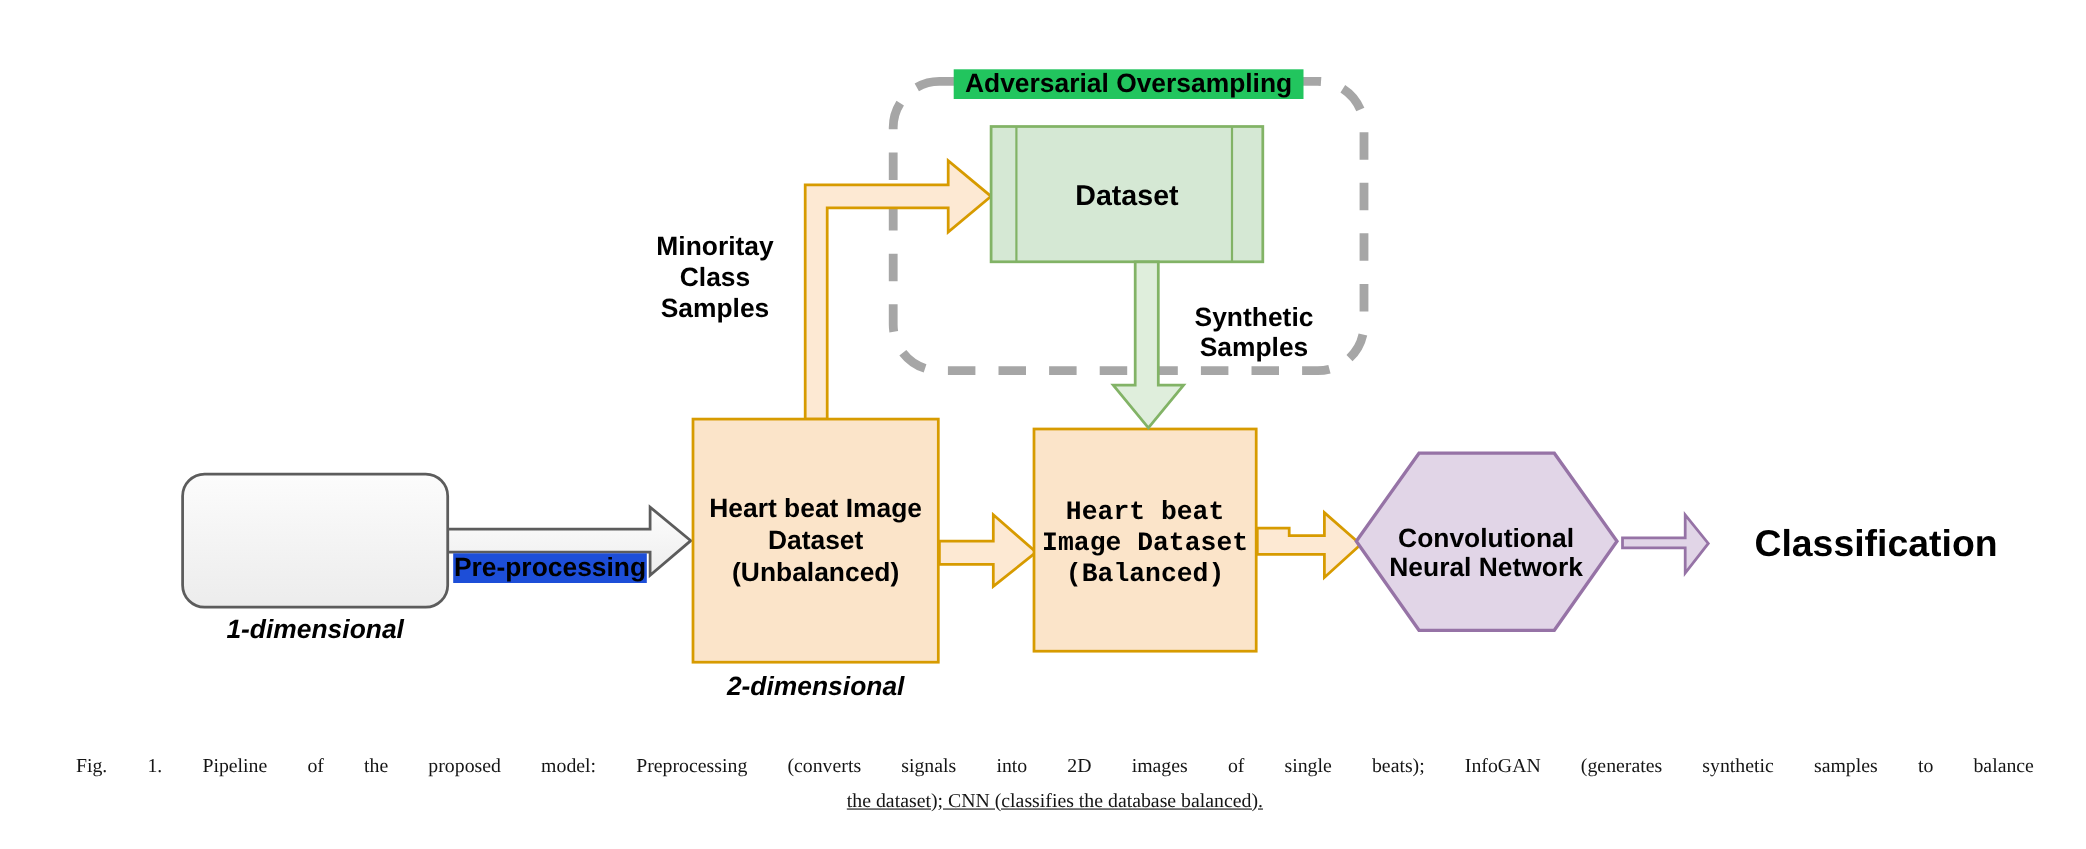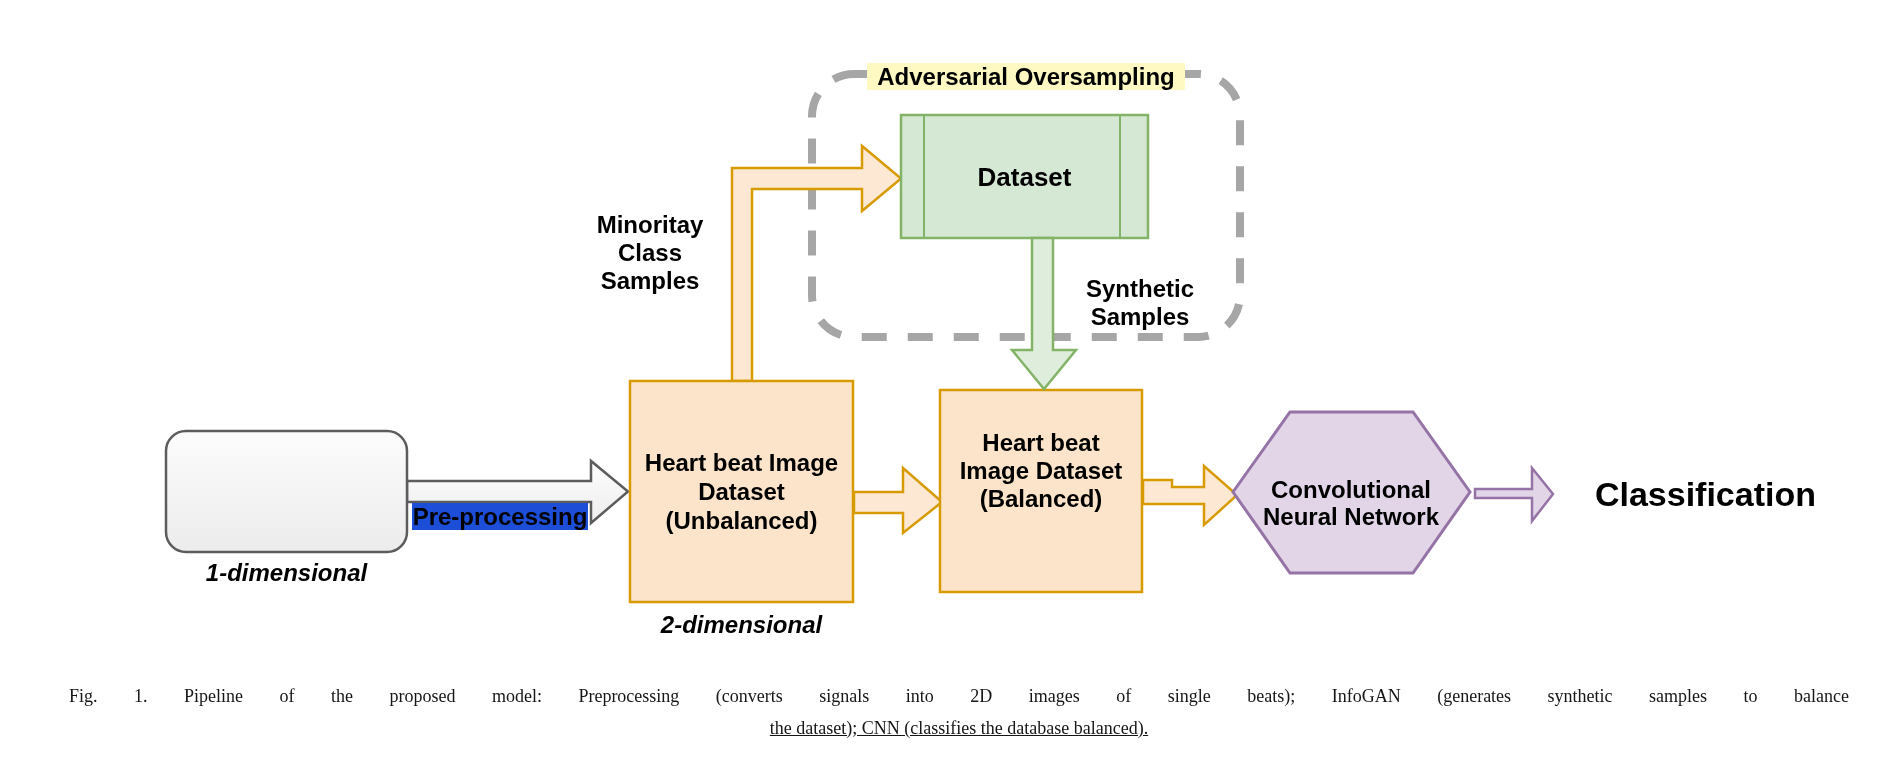--- a/index.html
+++ b/index.html
@@ -23,34 +23,34 @@
     font-size: 24px;
   }
   .flexcenter {
     display: flex;
     align-items: center;
     justify-content: center;
   }
   .italic { font-style: italic; }
 
   #adversarial-title { left: 812px; top: 61px; width: 428px; font-size: 24px; line-height: 32px; }
-  #adversarial-title span { background: #fef9c3; padding: 0 10px; }
+  #adversarial-title span { background: #22c55e; padding: 0 10px; }
 
   #infogan-label   { left: 901px;  top: 115px; width: 247px; height: 123px; font-size: 26px; }
   #minority-label  { left: 565px;  top: 211px; width: 170px; }
   #synthetic-label { left: 1055px; top: 275px; width: 170px; }
 
   #ecg-label     { left: 166px; top: 431px; width: 241px; height: 121px; }
   #onedim-label  { left: 166px; top: 559px; width: 241px; }
   #preproc-label { left: 392px; top: 503px; width: 216px; }
   #preproc-label span { background: #1d4ed8; padding: 0 1px; }
 
   #unbalanced-label { left: 630px; top: 381px; width: 223px; height: 221px; line-height: 29px; }
   #twodim-label     { left: 630px; top: 611px; width: 223px; }
-  #balanced-label   { left: 940px; top: 370px; width: 202px; height: 202px; line-height: 28px; }
+  #balanced-label   { left: 940px; top: 394px; width: 202px; height: 202px; line-height: 28px; font-family: Liberation Mono, monospace; }
   #cnn-label        { left: 1243px; top: 412px; width: 216px; height: 182px; line-height: 27px; }
 
   #classification-label { left: 1556px; top: 476px; width: 260px; font-size: 34px; line-height: 37px; text-align: right; }
 
   #caption {
     position: absolute;
     left: 69px; top: 681px; width: 1780px;
     font-family: "Liberation Serif", serif;
     font-size: 18px;
     line-height: 31.5px;

